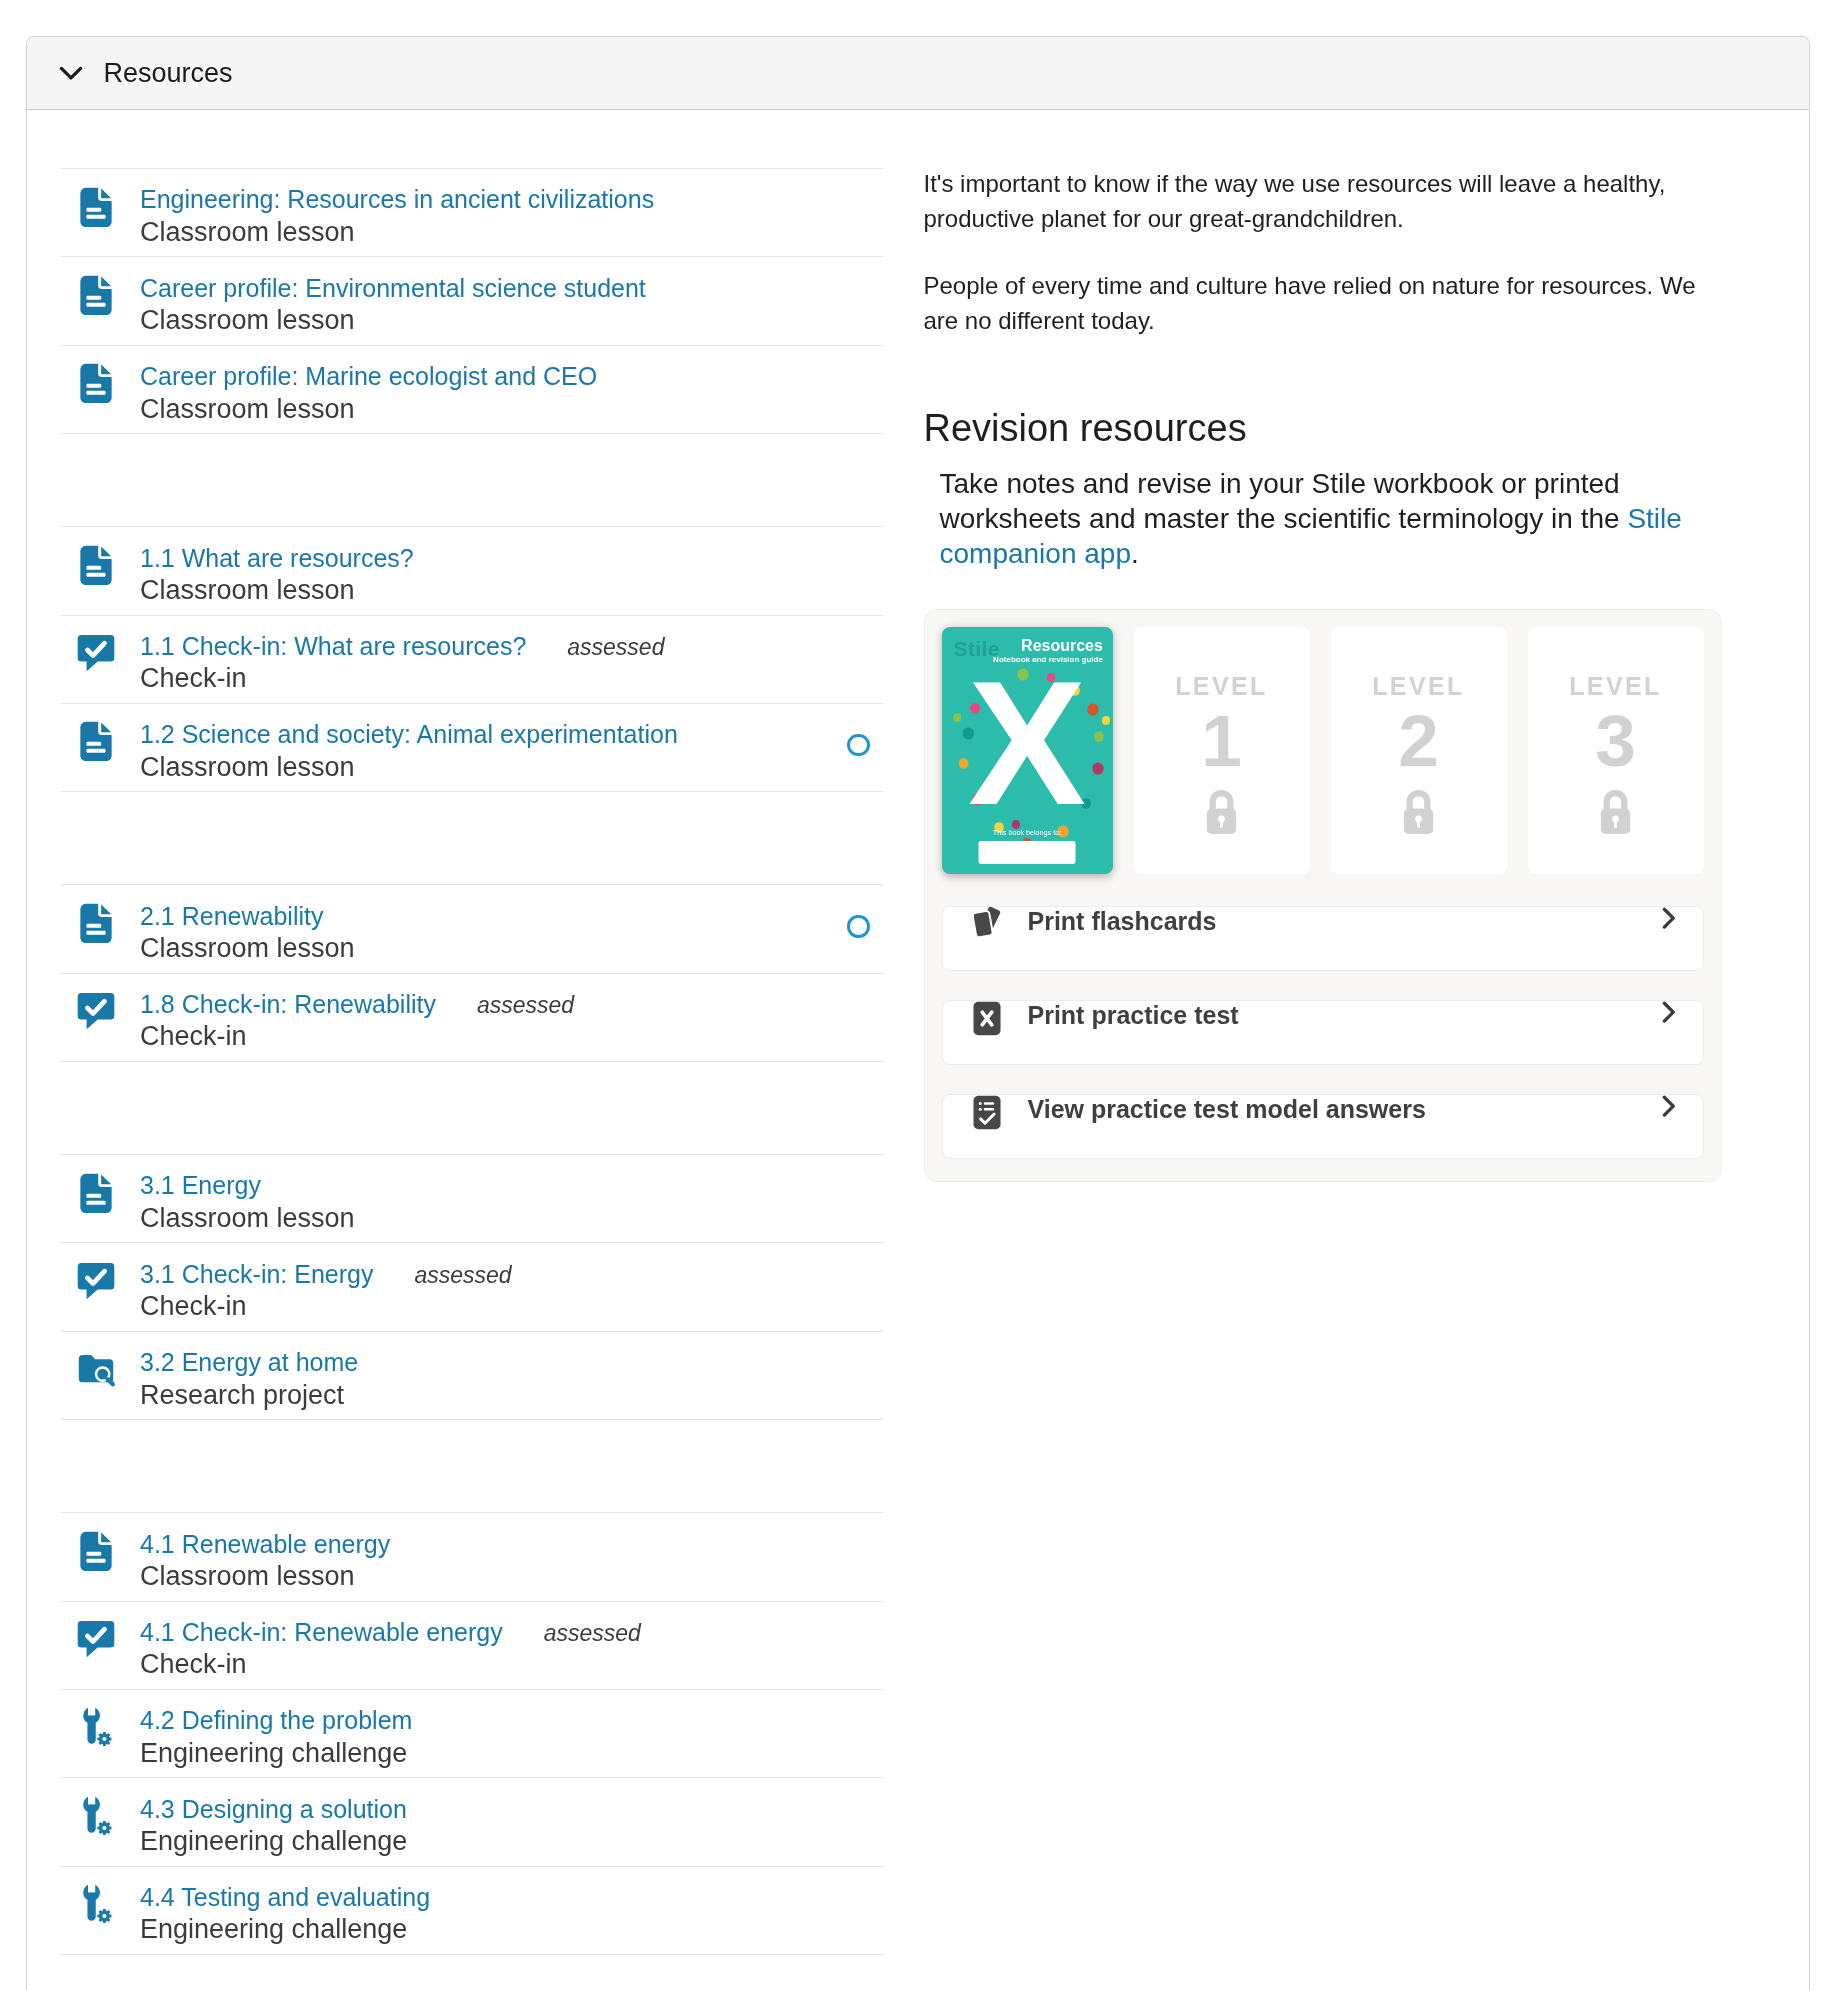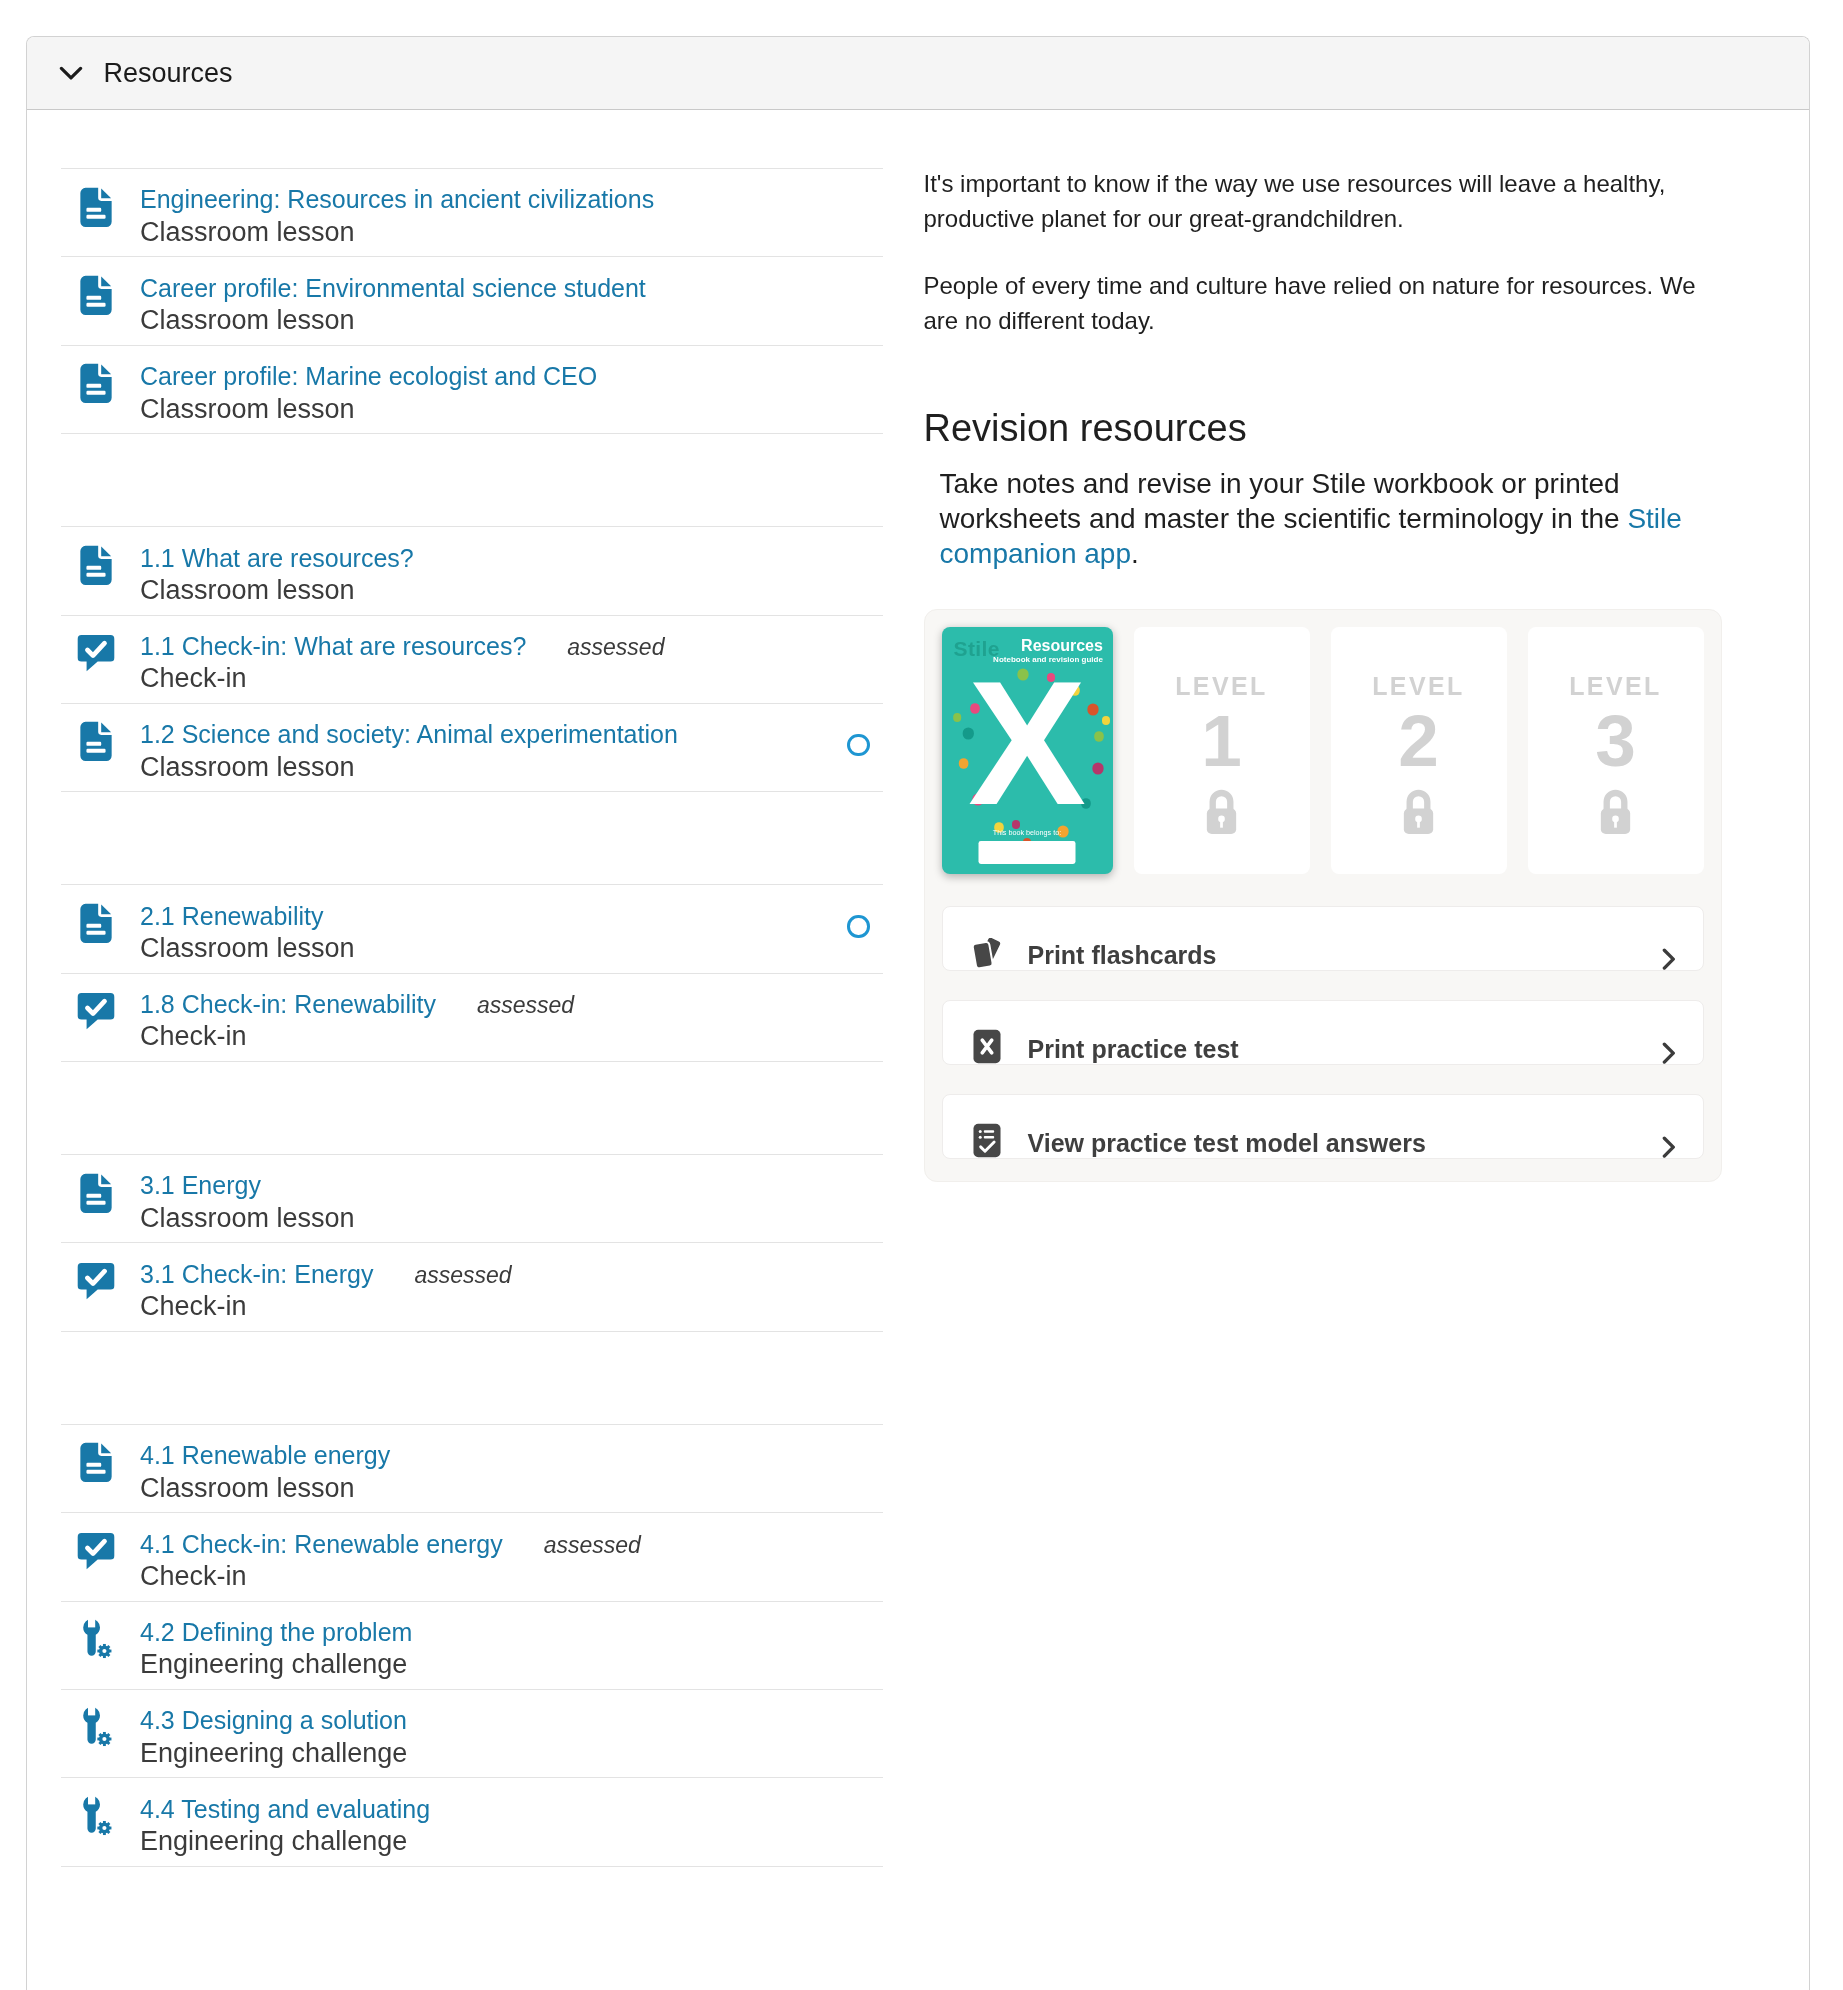--- a/index.html
+++ b/index.html
@@ -85,21 +85,21 @@
   .level-card {
     flex:1; height:247px; background:#fff; border-radius:8px;
     display:flex; flex-direction:column; align-items:center; cursor:pointer;
   }
   .level-caption { margin-top:45px; font-size:25px; font-weight:700; color:#d2d2d2; letter-spacing:2.4px; }
   .level-number { font-size:73px; font-weight:700; color:#d2d2d2; margin-top:3.2px; line-height:1; }
   .level-lock { width:43px; height:51px; margin-top:11.2px; }
 
   .action-row {
     margin-top:32px; height:65px; background:#fff; border-radius:8px;
-    border:0.8px solid #eeeceb; display:flex; align-items:flex-end;
+    border:0.8px solid #eeeceb; display:flex; align-items:flex-start;
     padding:0 27px; cursor:pointer;
   }
   .action-row + .action-row { margin-top:29px; }
   .action-icon { width:34px; height:35px; flex:none; }
   .action-label { margin-left:24px; font-size:25px; font-weight:700; color:#3f3f3f; }
   .action-chevron { margin-left:auto; width:13.6px; height:22.3px; flex:none; }
   .defs { position:absolute; width:0; height:0; overflow:hidden; }
 </style>
 </head>
 <body>
@@ -275,20 +275,29 @@
           <svg class="row-icon" viewBox="0 0 47 50" width="38" height="40">
               <use href="#sym-checkin"></use>
             </svg>
           <div class="row-text">
             <span>
               <a class="row-title">3.1 Check-in: Energy</a><span class="assessed">assessed</span>
             </span>
             <div class="row-sub">Check-in</div>
           </div>
         </div>
+        <div class="lesson-row">
+          <svg class="row-icon" viewBox="0 0 47 50" width="38" height="40">
+              <use href="#sym-research"></use>
+            </svg>
+          <div class="row-text">
+            <a class="row-title">3.2 Energy at home</a>
+            <div class="row-sub">Research project</div>
+          </div>
+        </div>
       </div>
 
       <div class="group">
         <div class="lesson-row">
           <svg class="row-icon" viewBox="0 0 47 50" width="38" height="40">
               <use href="#sym-document"></use>
             </svg>
           <div class="row-text">
             <a class="row-title">4.1 Renewable energy</a>
             <div class="row-sub">Classroom lesson</div>

